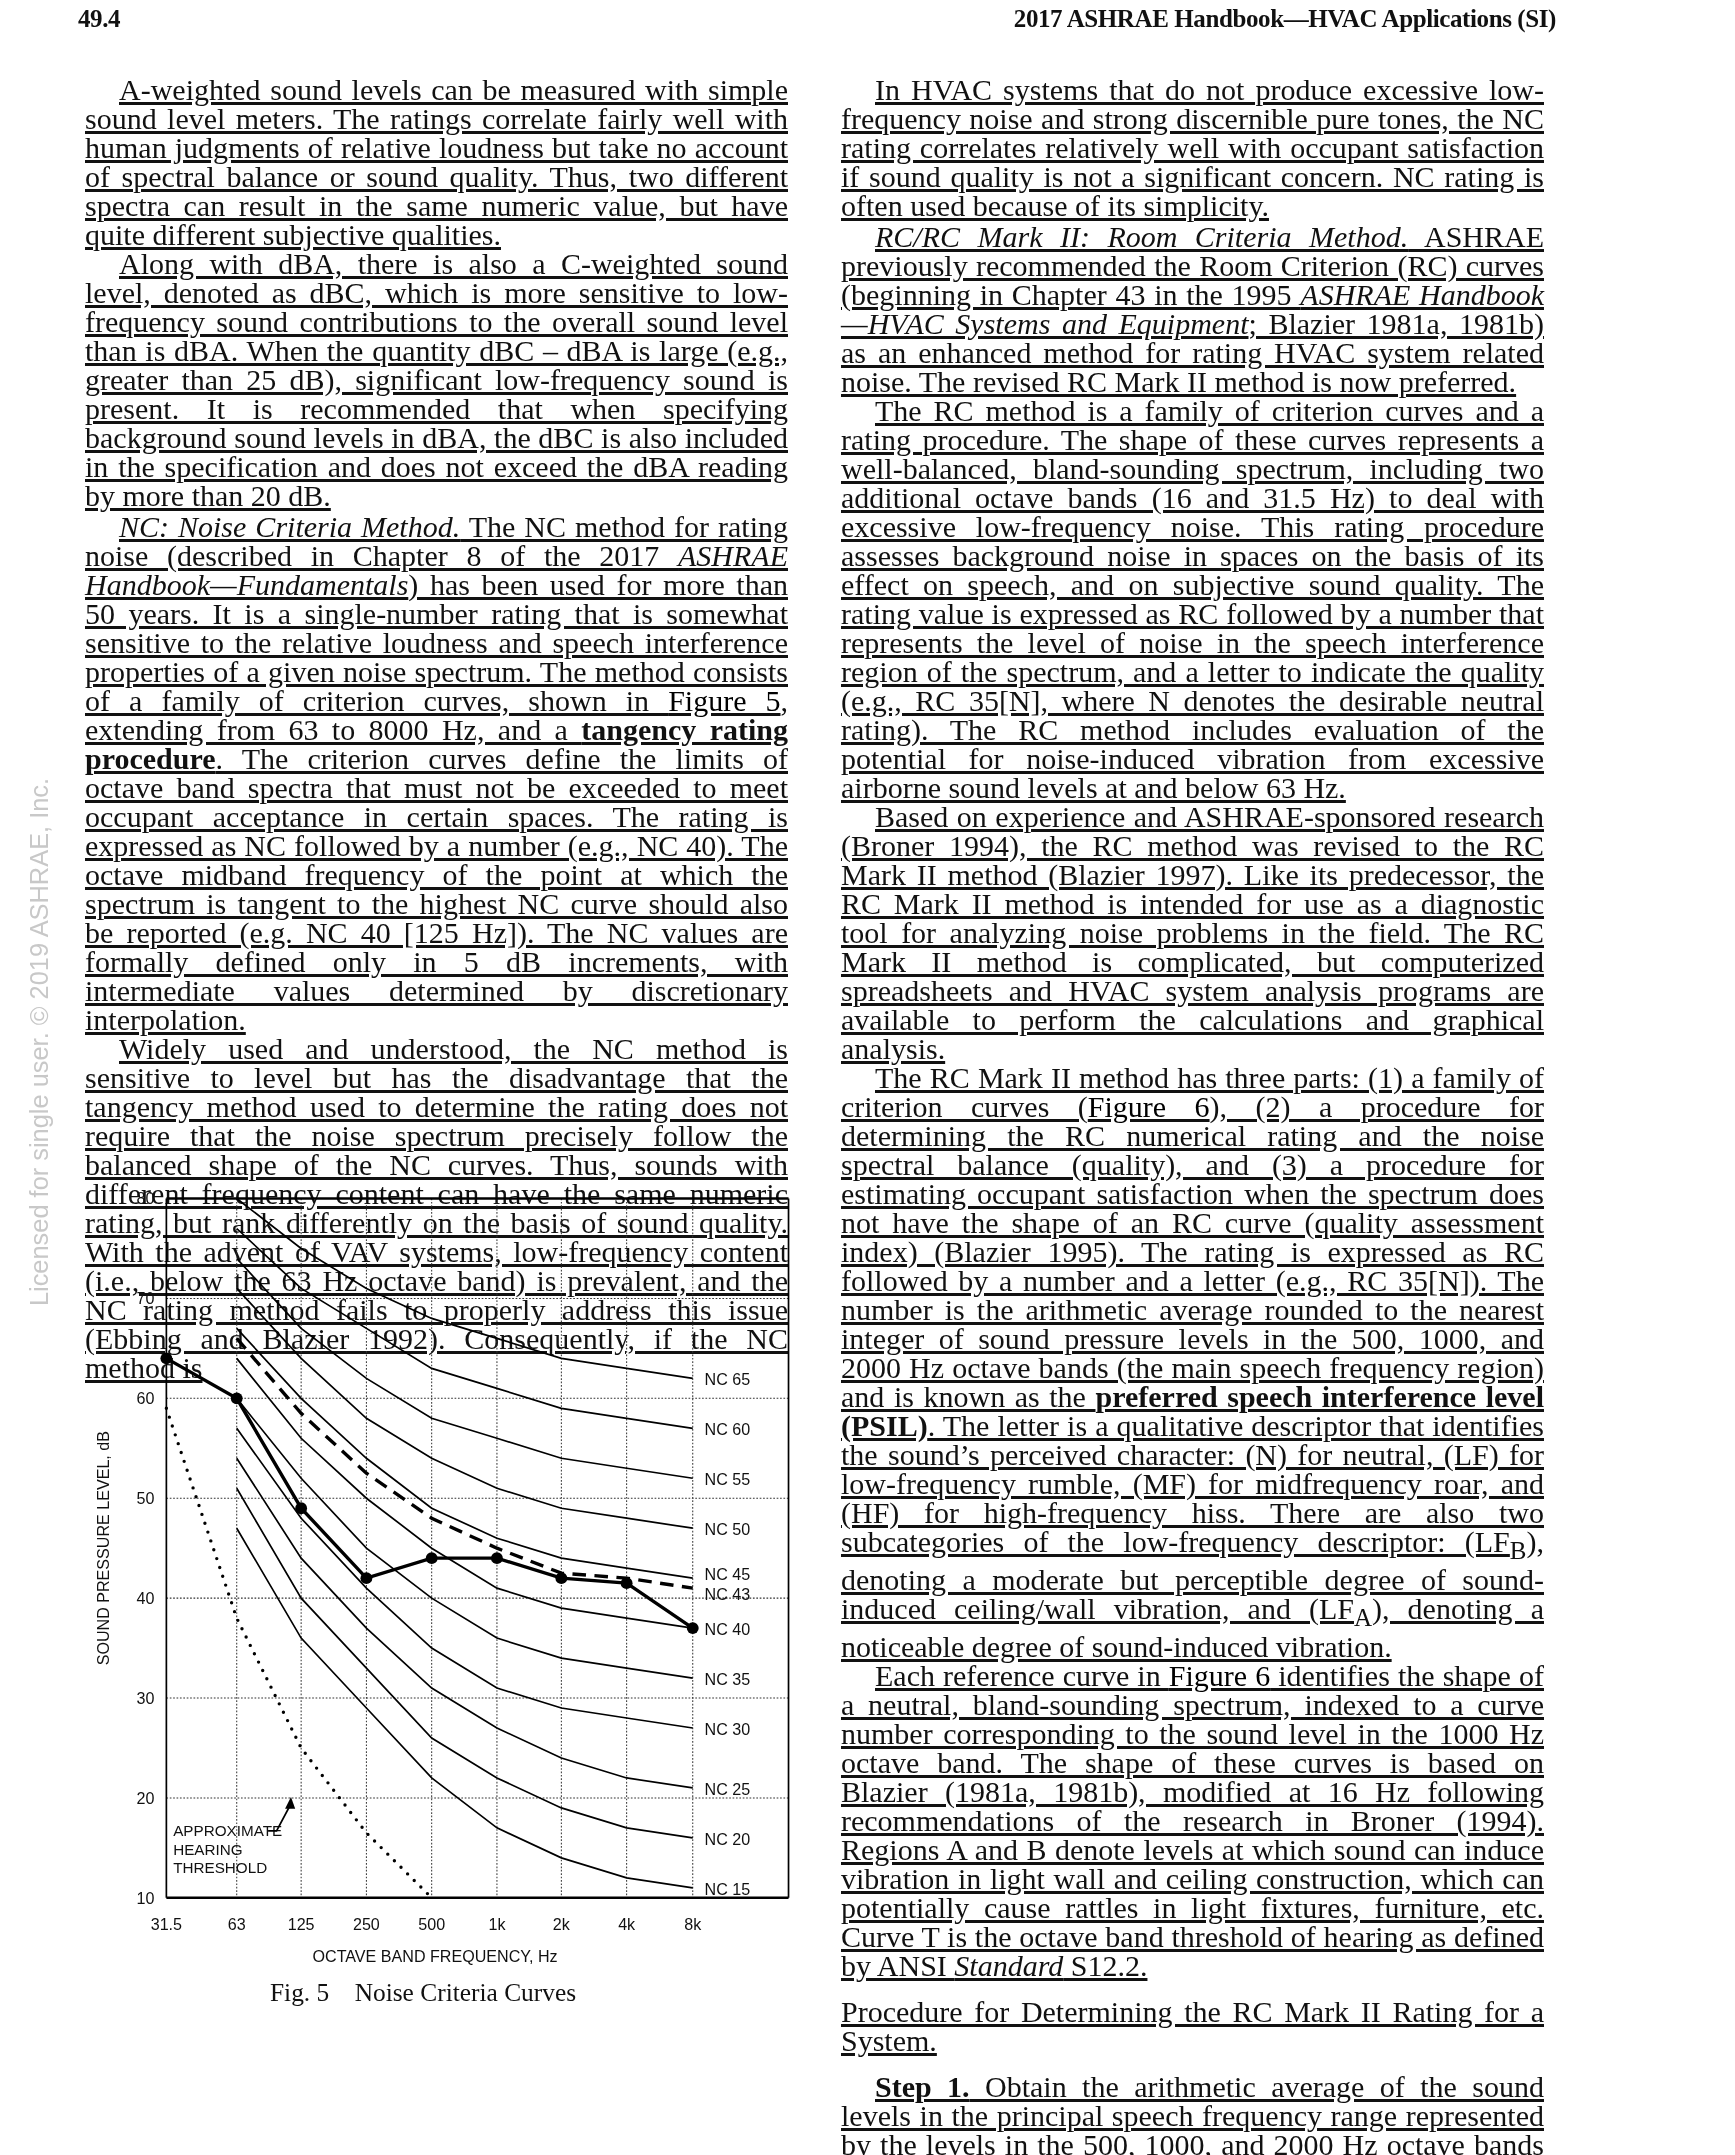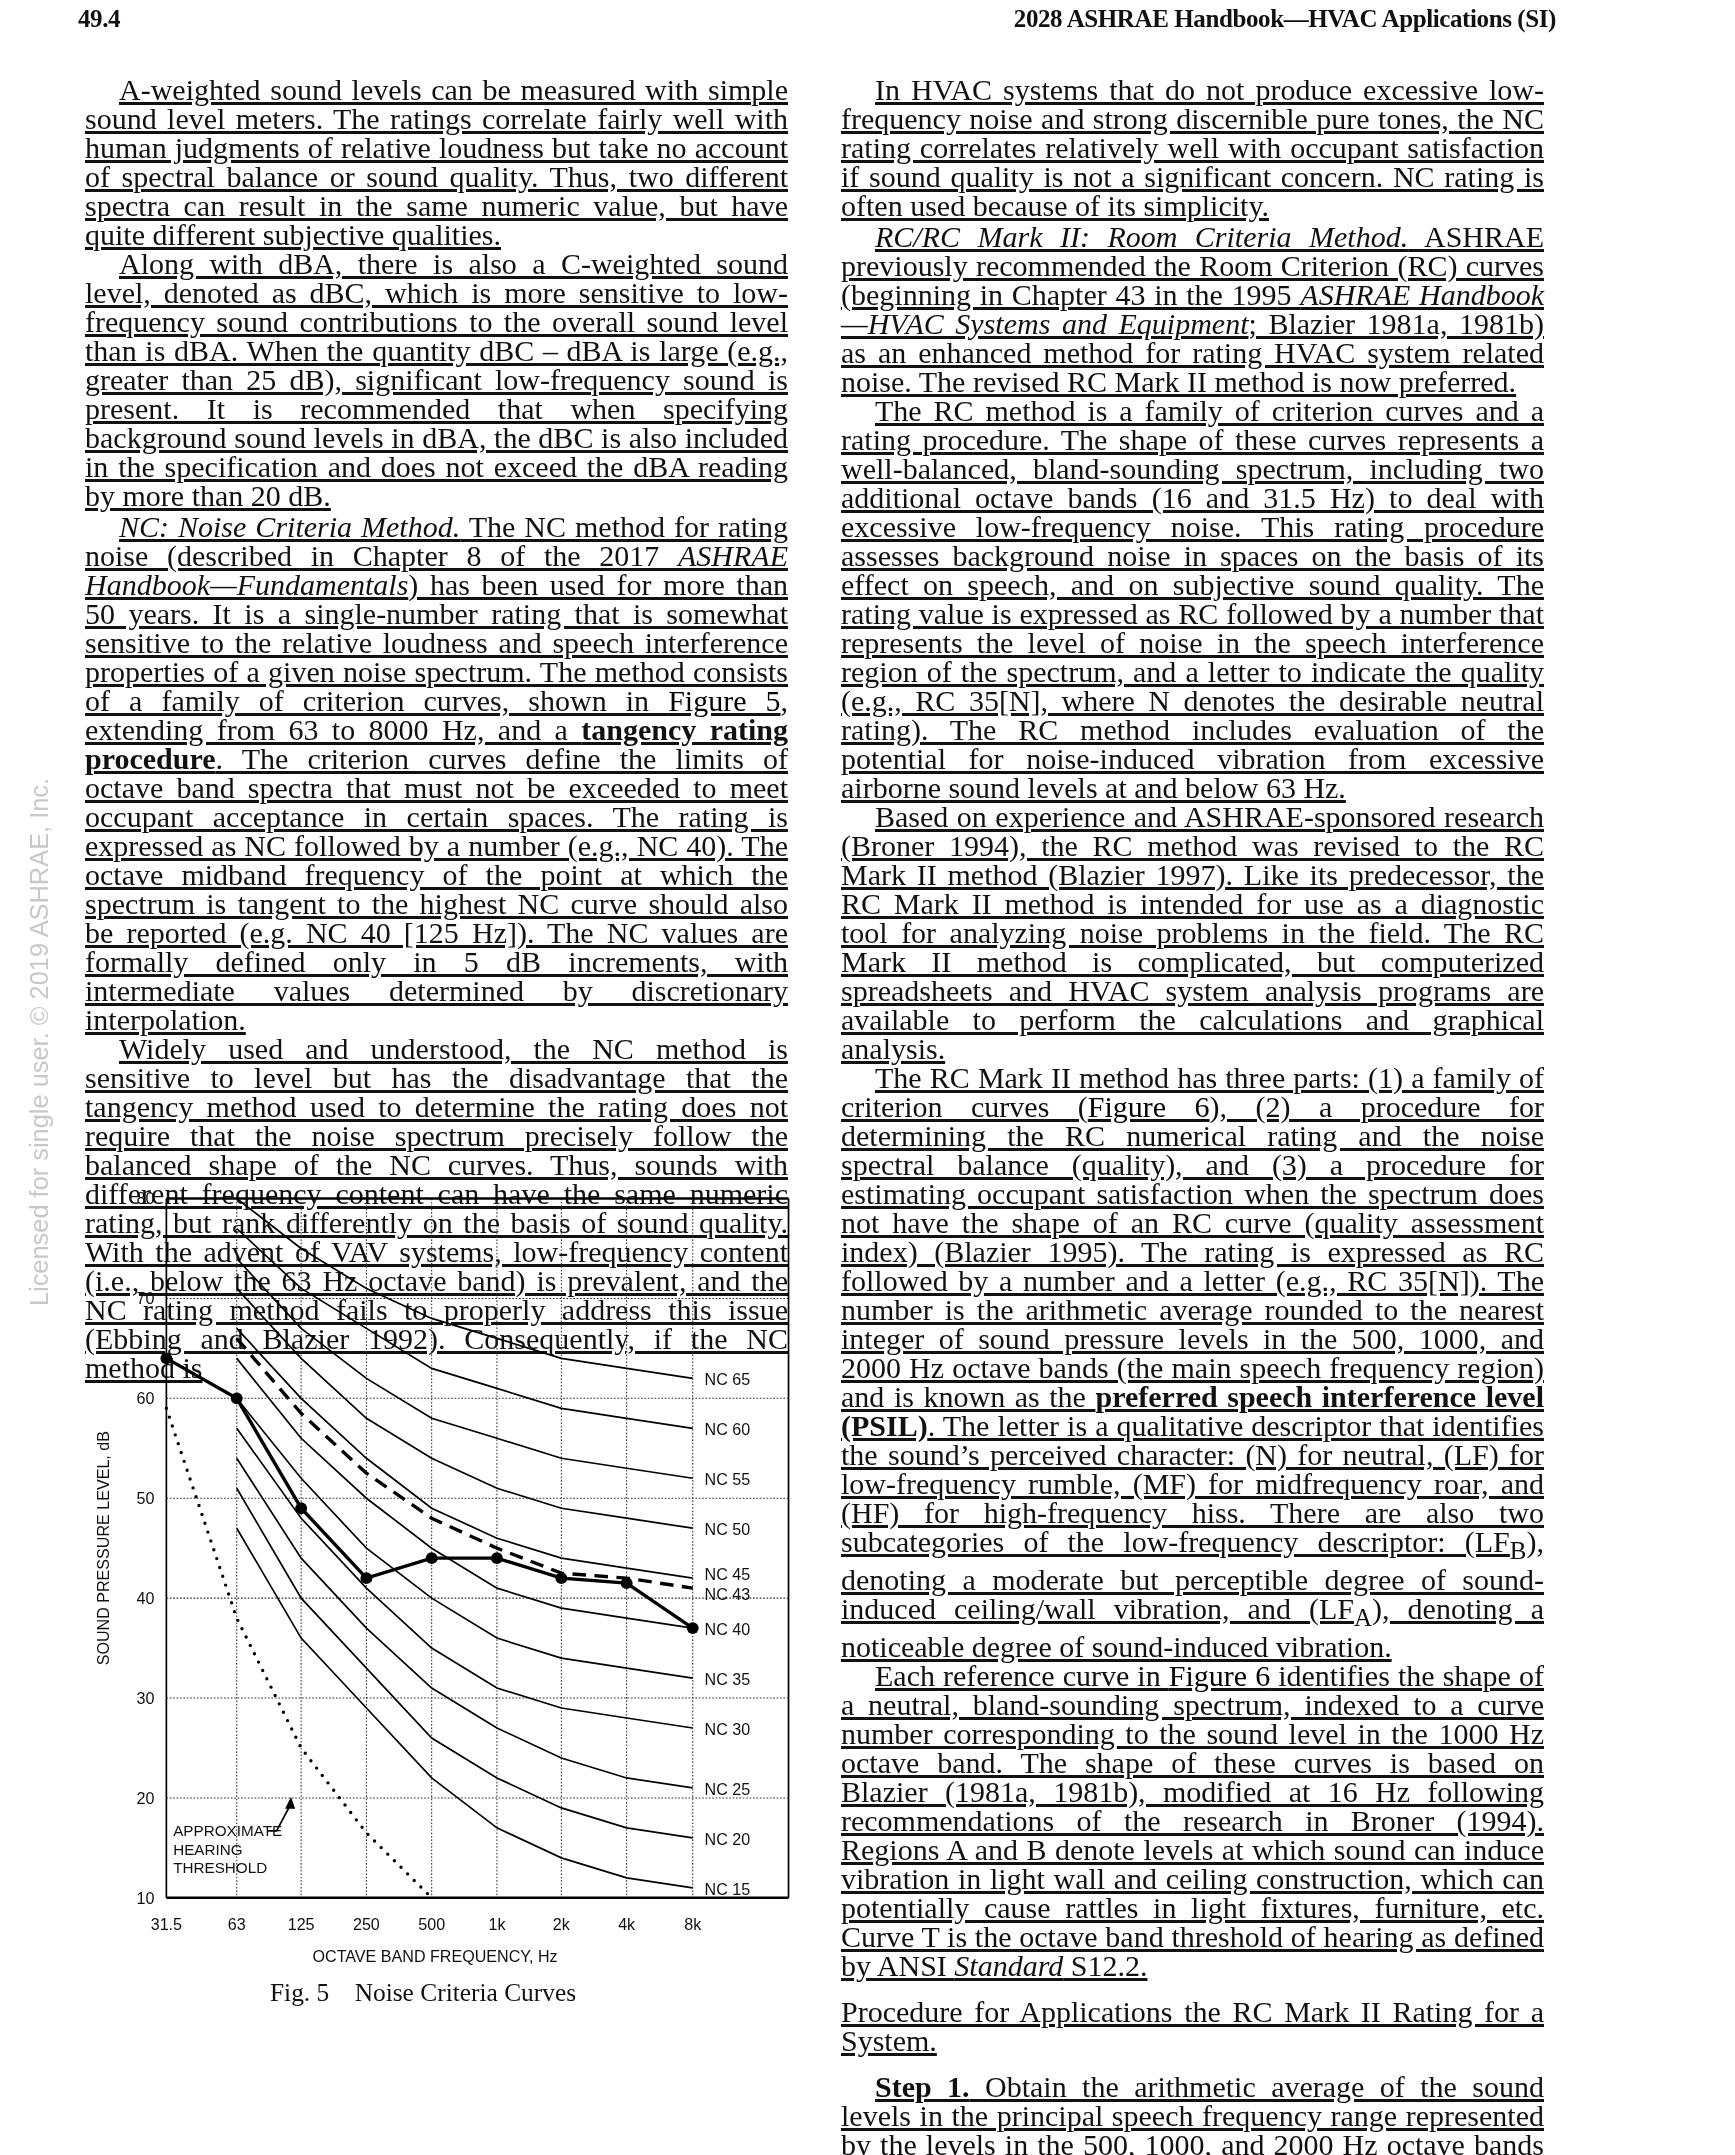--- a/index.html
+++ b/index.html
@@ -18,39 +18,39 @@
   .i{font-style:italic;}
   .watermark{position:absolute;left:39px;top:1042px;transform:translate(-50%,-50%) rotate(-90deg);white-space:nowrap;font-family:"Liberation Sans",sans-serif;font-size:25.4px;color:#c8c8c8;}
   .figure{position:absolute;left:85px;top:1178px;width:712px;height:848px;}
   .caption{position:absolute;left:270px;top:1978px;font-weight:normal;font-size:25.4px;font-family:"Liberation Serif",serif;}
   svg text{font-family:"Liberation Sans",sans-serif;}
 </style>
 </head>
 <body>
 
 <div class="hdr left">49.4</div>
-<div class="hdr right">2028 ASHRAE Handbook—HVAC Applications (SI)</div>
+<div class="hdr right">2017 ASHRAE Handbook—HVAC Applications (SI)</div>
 
 <div class="watermark">Licensed for single user. © 2019 ASHRAE, Inc.</div>
 
 <div class="col left">
   <p>A-weighted sound levels can be measured with simple sound level meters. The ratings correlate fairly well with human judgments of relative loudness but take no account of spectral balance or sound quality. Thus, two different spectra can result in the same numeric value, but have quite different subjective qualities.</p>
   <p>Along with dBA, there is also a C-weighted sound level, denoted as dBC, which is more sensitive to low-frequency sound contributions to the overall sound level than is dBA. When the quantity dBC – dBA is large (e.g., greater than 25 dB), significant low-frequency sound is present. It is recommended that when specifying background sound levels in dBA, the dBC is also included in the specification and does not exceed the dBA reading by more than 20 dB.</p>
   <p class="gap"><span class="i">NC: Noise Criteria Method.</span><span> The NC method for rating noise (described in Chapter 8 of the 2017 </span><span class="i">ASHRAE Handbook—Fundamentals</span><span>) has been used for more than 50 years. It is a single-number rating that is somewhat sensitive to the relative loudness and speech interference properties of a given noise spectrum. The method consists of a family of criterion curves, shown in </span><span class="lnk">Figure 5</span><span>, extending from 63 to 8000 Hz, and a </span><span class="b">tangency rating procedure</span><span>. The criterion curves define the limits of octave band spectra that must not be exceeded to meet occupant acceptance in certain spaces. The rating is expressed as NC followed by a number (e.g., NC 40). The octave midband frequency of the point at which the spectrum is tangent to the highest NC curve should also be reported (e.g. NC 40 [125 Hz]). The NC values are formally defined only in 5 dB increments, with intermediate values determined by discretionary interpolation.</span></p>
   <p>Widely used and understood, the NC method is sensitive to level but has the disadvantage that the tangency method used to determine the rating does not require that the noise spectrum precisely follow the balanced shape of the NC curves. Thus, sounds with different frequency content can have the same numeric rating, but rank differently on the basis of sound quality. With the advent of VAV systems, low-frequency content (i.e., below the 63 Hz octave band) is prevalent, and the NC rating method fails to properly address this issue (Ebbing and Blazier 1992). Consequently, if the NC method is</p>
 </div>
 
 <div class="col right">
   <p>In HVAC systems that do not produce excessive low-frequency noise and strong discernible pure tones, the NC rating correlates relatively well with occupant satisfaction if sound quality is not a significant concern. NC rating is often used because of its simplicity.</p>
   <p class="gap"><span class="i">RC/RC Mark II: Room Criteria Method.</span><span> ASHRAE previously recommended the Room Criterion (RC) curves (beginning in Chapter 43 in the 1995 </span><span class="i">ASHRAE Handbook—HVAC Systems and Equipment</span><span>; Blazier 1981a, 1981b) as an enhanced method for rating HVAC system related noise. The revised RC Mark II method is now preferred.</span></p>
   <p>The RC method is a family of criterion curves and a rating procedure. The shape of these curves represents a well-balanced, bland-sounding spectrum, including two additional octave bands (16 and 31.5 Hz) to deal with excessive low-frequency noise. This rating procedure assesses background noise in spaces on the basis of its effect on speech, and on subjective sound quality. The rating value is expressed as RC followed by a number that represents the level of noise in the speech interference region of the spectrum, and a letter to indicate the quality (e.g., RC 35[N], where N denotes the desirable neutral rating). The RC method includes evaluation of the potential for noise-induced vibration from excessive airborne sound levels at and below 63 Hz.</p>
   <p>Based on experience and ASHRAE-sponsored research (Broner 1994), the RC method was revised to the RC Mark II method (Blazier 1997). Like its predecessor, the RC Mark II method is intended for use as a diagnostic tool for analyzing noise problems in the field. The RC Mark II method is complicated, but computerized spreadsheets and HVAC system analysis programs are available to perform the calculations and graphical analysis.</p>
   <p><span>The RC Mark II method has three parts: (1) a family of criterion curves (</span><span class="lnk">Figure 6</span><span>), (2) a procedure for determining the RC numerical rating and the noise spectral balance (quality), and (3) a procedure for estimating occupant satisfaction when the spectrum does not have the shape of an RC curve (quality assessment index) (Blazier 1995). The rating is expressed as RC followed by a number and a letter (e.g., RC 35[N]). The number is the arithmetic average rounded to the nearest integer of sound pressure levels in the 500, 1000, and 2000 Hz octave bands (the main speech frequency region) and is known as the </span><span class="b">preferred speech interference level (PSIL)</span><span>. The letter is a qualitative descriptor that identifies the sound’s perceived character: (N) for neutral, (LF) for low-frequency rumble, (MF) for midfrequency roar, and (HF) for high-frequency hiss. There are also two subcategories of the low-frequency descriptor: (LF</span><sub>B</sub><span>), denoting a moderate but perceptible degree of sound-induced ceiling/wall vibration, and (LF</span><sub>A</sub><span>), denoting a noticeable degree of sound-induced vibration.</span></p>
   <p><span>Each reference curve in </span><span class="lnk">Figure 6</span><span> identifies the shape of a neutral, bland-sounding spectrum, indexed to a curve number corresponding to the sound level in the 1000 Hz octave band. The shape of these curves is based on Blazier (1981a, 1981b), modified at 16 Hz following recommendations of the research in Broner (1994). Regions A and B denote levels at which sound can induce vibration in light wall and ceiling construction, which can potentially cause rattles in light fixtures, furniture, etc. Curve T is the octave band threshold of hearing as defined by ANSI </span><span class="i">Standard</span><span> S12.2.</span></p>
-  <p class="noindent gap" style="margin-top:17px;">Procedure for Applications the RC Mark II Rating for a System.</p>
+  <p class="noindent gap" style="margin-top:17px;">Procedure for Determining the RC Mark II Rating for a System.</p>
   <p class="gap" style="margin-top:17px;"><span class="b">Step 1.</span><span> Obtain the arithmetic average of the sound levels in the principal speech frequency range represented by the levels in the 500, 1000, and 2000 Hz octave bands (PSIL). (This is not to be confused with the ANSI-defined “speech-interference level” [SIL], a four-band average obtained by including the 4000 Hz octave band as used with the NCB method.) The RC reference curve is chosen to</span></p>
 </div>
 
 <div class="figure">
   <svg id="chart" width="712" height="848" viewBox="0 0 840 1000">
       <line x1="179" y1="24" x2="179" y2="849" stroke="#333" stroke-width="1.2" stroke-dasharray="2,2"></line>
       <line x1="255" y1="24" x2="255" y2="849" stroke="#333" stroke-width="1.2" stroke-dasharray="2,2"></line>
       <line x1="332" y1="24" x2="332" y2="849" stroke="#333" stroke-width="1.2" stroke-dasharray="2,2"></line>
       <line x1="409" y1="24" x2="409" y2="849" stroke="#333" stroke-width="1.2" stroke-dasharray="2,2"></line>
       <line x1="486" y1="24" x2="486" y2="849" stroke="#333" stroke-width="1.2" stroke-dasharray="2,2"></line>

